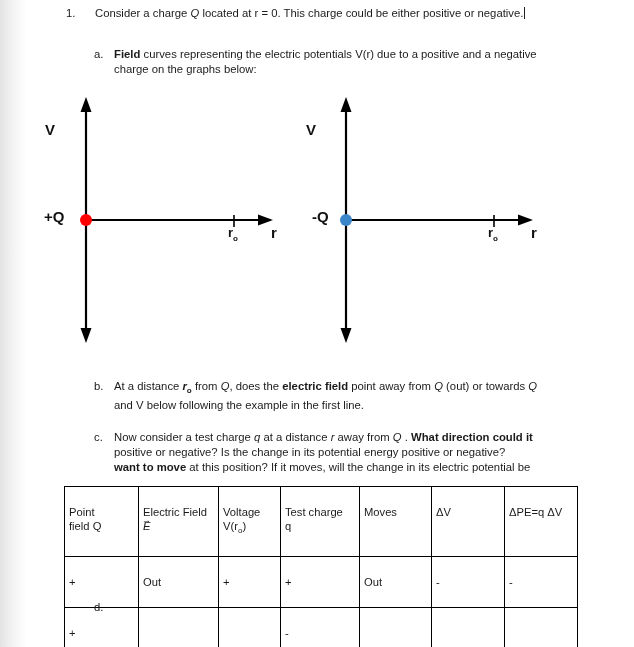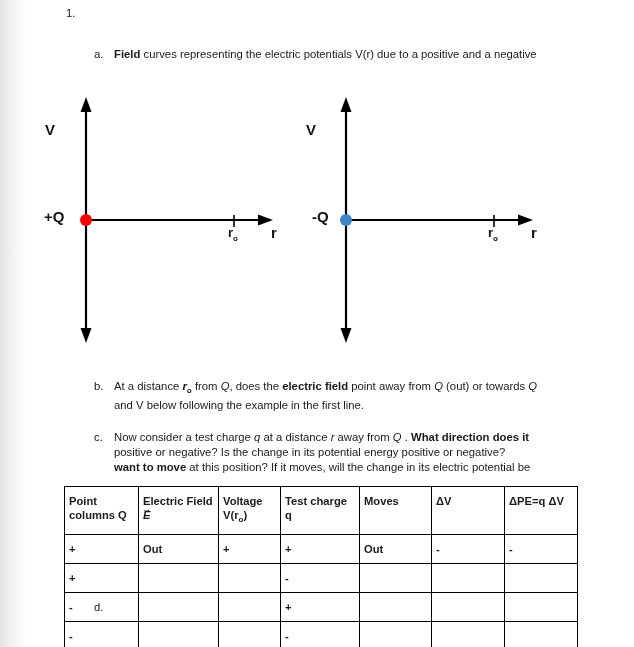--- a/index.html
+++ b/index.html
@@ -67,24 +67,24 @@
   
   .data-table {
     position: absolute;
     border-collapse: collapse;
     table-layout: fixed;
     font-size: 11.2px;
     color: #1b1b1b;
   }
   .data-table td, .data-table th {
     border: 1px solid #000000;
-    padding: 7px 4px;
+    padding: 18px 4px;
     text-align: left;
     vertical-align: top;
-    font-weight: bold;
+    font-weight: normal;
     line-height: 14px;
   }
   .data-table thead th {
     height: 30px;
   }
   .data-table tbody td {
     height: 13px;
   }
   .vecE {
     font-style: italic;
@@ -102,24 +102,28 @@
   sub.ro { font-size: 8px; }
 </style>
 </head>
 <body>
 
 <div class="page-edge-shade"></div>
 
 <div class="sheet">
 
   <div class="marker" style="left:66px; top:6px;">1.</div>
+  <div class="q-item" style="left:95px; top:6px; width:520px;">
+    <span>Consider a charge </span><em class="it">Q</em><span> located at r = 0. This charge could be either positive or negative.</span><span style="border-left:1px solid #222; margin-left:1px;">&nbsp;</span>
+  </div>
 
   <div class="marker" style="left:94px; top:47px;">a.</div>
   <div class="q-item" style="left:114px; top:47px; width:470px;">
     <strong class="bd">Field</strong><span> curves representing the electric potentials V(r) due to a positive and a negative</span>
+    <span class="bodytext">charge on the graphs below:</span>
   </div>
 
   <div class="graph" style="left:40px; top:95px; width:250px; height:250px;">
     <svg width="250" height="250" viewBox="0 0 250 250">
 
       <line x1="46" y1="14" x2="46" y2="236" stroke="#000000" stroke-width="2.2"></line>
       <polygon points="46,2 40.5,17 51.5,17" fill="#000000"></polygon>
       <polygon points="46,248 40.5,233 51.5,233" fill="#000000"></polygon>
 
       <line x1="46" y1="125" x2="222" y2="125" stroke="#000000" stroke-width="2.2"></line>
@@ -155,40 +159,40 @@
   </div>
 
   <div class="marker" style="left:94px; top:379px;">b.</div>
   <div class="q-item" style="left:114px; top:379px; width:470px;">
     <span>At a distance </span><strong class="bd"><em class="it">r</em><sub class="ro">o</sub></strong><span> from </span><em class="it">Q</em><span>, does the </span><strong class="bd">electric field</strong><span> point away from </span><em class="it">Q</em><span> (out) or towards </span><em class="it">Q</em>
     <span class="bodytext">and V below following the example in the first line.</span>
   </div>
 
   <div class="marker" style="left:94px; top:430px;">c.</div>
   <div class="q-item" style="left:114px; top:430px; width:470px;">
-    <span>Now consider a test charge </span><em class="it">q</em><span> at a distance </span><em class="it">r</em><span> away from </span><em class="it">Q</em><span> .  </span><strong class="bd">What direction does it</strong>
+    <span>Now consider a test charge </span><em class="it">q</em><span> at a distance </span><em class="it">r</em><span> away from </span><em class="it">Q</em><span> .  </span><strong class="bd">What direction could it</strong>
     <span class="bodytext">positive or negative? Is the change in its potential energy positive or negative?</span>
     <span class="bodytext"><strong class="bd">want to move</strong><span> at this position? If it moves, will the change in its electric potential be</span></span>
   </div>
 
   <table class="data-table" style="left:64px; top:486px; width:513px;">
     <colgroup>
       <col style="width:74px">
       <col style="width:80px">
       <col style="width:62px">
       <col style="width:79px">
       <col style="width:72px">
       <col style="width:73px">
       <col style="width:73px">
     </colgroup>
     <thead>
       <tr>
         <th>
           <span>Point</span><br>
-          <span>columns Q</span>
+          <span>field Q</span>
         </th>
         <th>
           <span>Electric Field</span><br>
           <span class="vecE"><span class="arrowbar">→</span><span>E</span></span>
         </th>
         <th>
           <span>Voltage</span><br>
           <span>V(r</span><sub class="ro">o</sub><span>)</span>
         </th>
         <th>

